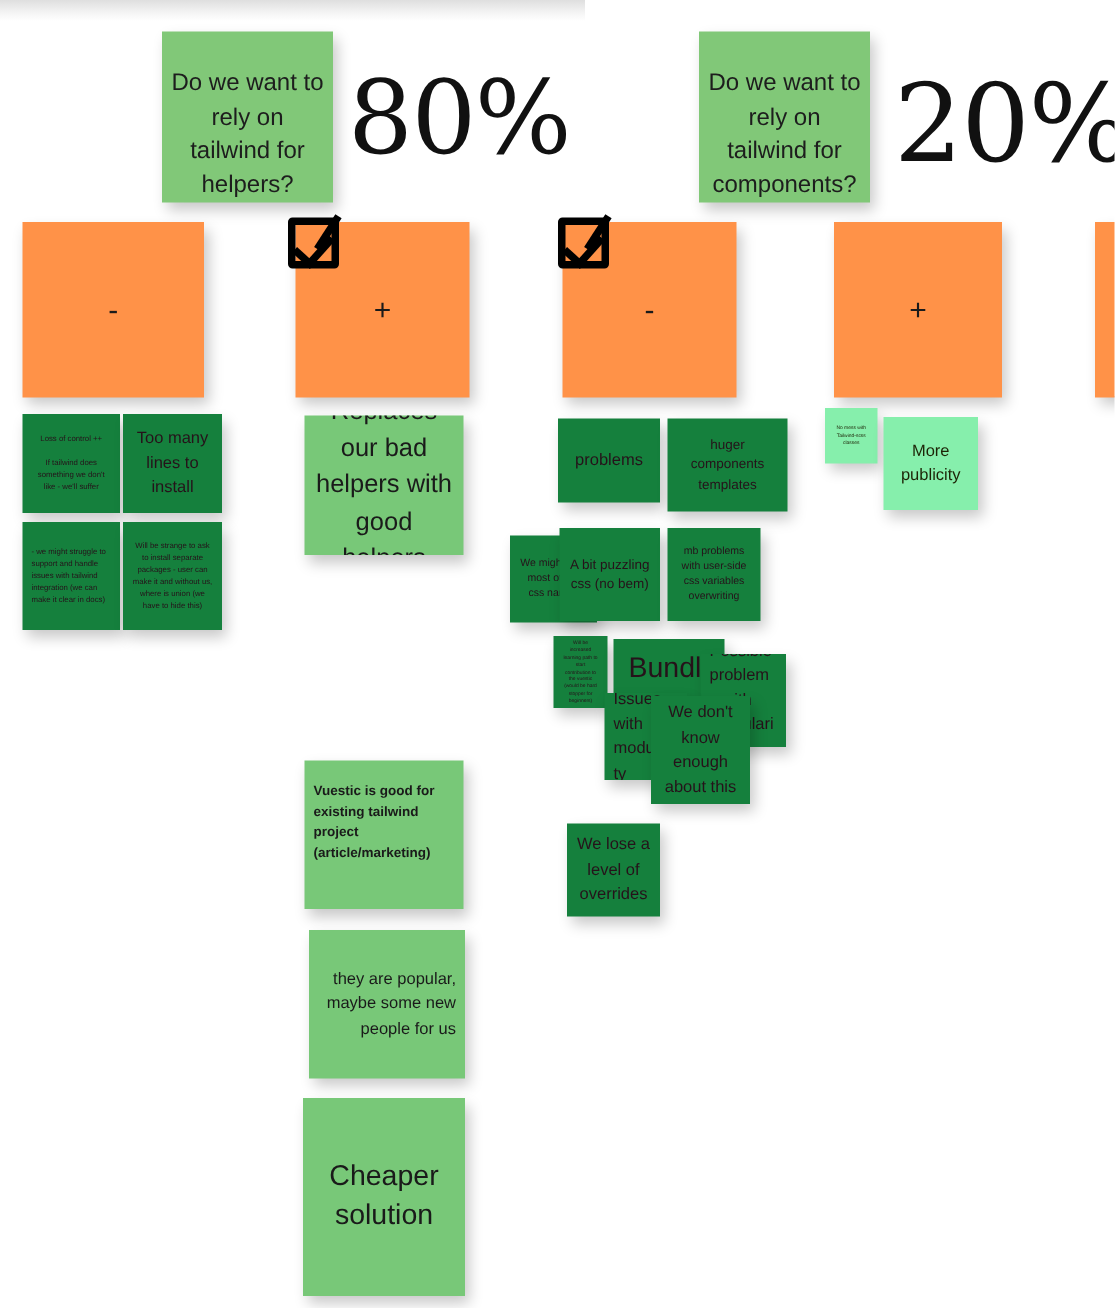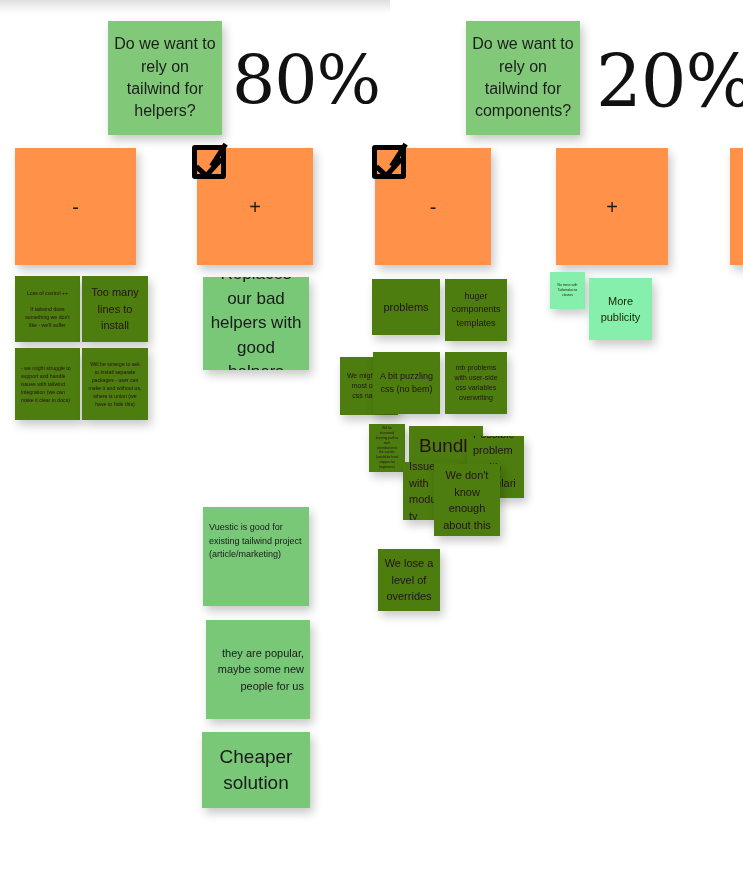--- a/index.html
+++ b/index.html
@@ -23,36 +23,36 @@
     box-sizing:border-box;
     display:flex;align-items:center;justify-content:center;
     text-align:center;
     line-height:1.28;
     box-shadow:3px 5px 9px rgba(0,0,0,.22);
     word-wrap:break-word;
     overflow:hidden;
   }
   .note .txt{display:block;width:100%;padding:0 6px;box-sizing:border-box;}
 
-  .green{background:#81c878;color:#1d1d1d;}
+  .green{background:#81c878;color:#1d1d1d;align-items:flex-end;}
   .green2{background:#78c878;}
   .orange{background:#ff9248;color:#1a1a1a;}
-  .pink{background:#4d7c0f;color:#26121a;justify-content:flex-end;}
+  .pink{background:#15803d;color:#26121a;justify-content:flex-end;}
   .lime{background:#86efac;color:#1d2406;}
 
   .big-pct{
     position:absolute;
     font-family:"DejaVu Serif", serif;
     font-weight:400;
     color:#111;
     letter-spacing:-1px;
     white-space:nowrap;
   }
 
-  .align-top .txt{align-self:flex-start;}
+  .align-top .txt{align-self:flex-start;font-weight:bold;}
   .lefttext{text-align:left;}
 
   
   .check{
     position:absolute;width:34px;height:34px;
     border:5px solid #000;border-radius:3px;box-sizing:border-box;
     background:transparent;
   }
   .check:after{
     content:"";position:absolute;left:4px;top:2px;width:11px;height:20px;
@@ -141,29 +141,29 @@
 
 
   <div class="note green2 sm lefttext align-top" style="left:203px;top:507px;width:106px;height:99px;padding-top:14px;">
     <span class="txt">Vuestic is good for existing tailwind project (article/marketing)</span>
   </div>
 
   <div class="note green2 md" style="left:206px;top:620px;width:104px;height:99px;text-align:right;">
     <span class="txt">they are popular, maybe some new people for us</span>
   </div>
 
-  <div class="note green2 xxl" style="left:202px;top:732px;width:108px;height:76px;">
+  <div class="note green2 xxl" style="left:202px;top:732px;width:108px;height:132px;">
     <span class="txt">Cheaper solution</span>
   </div>
 
   <div class="note pink md" style="left:372px;top:279px;width:68px;height:56px;">
     <span class="txt">problems</span>
   </div>
 
-  <div class="note pink sm" style="left:445px;top:279px;width:62px;height:62px;">
+  <div class="note pink sm" style="left:445px;top:279px;width:80px;height:62px;">
     <span class="txt">huger components templates</span>
   </div>
 
   <div class="note pink xs" style="left:340px;top:357px;width:58px;height:58px;">
     <span class="txt">We might lose most of the css names</span>
   </div>
 
   <div class="note pink sm" style="left:373px;top:352px;width:67px;height:62px;">
     <span class="txt">A bit puzzling css (no bem)</span>
   </div>

